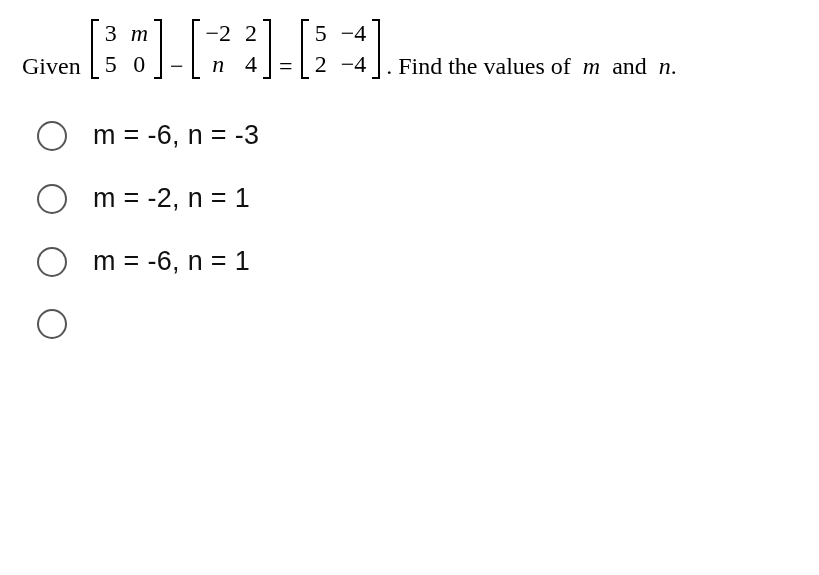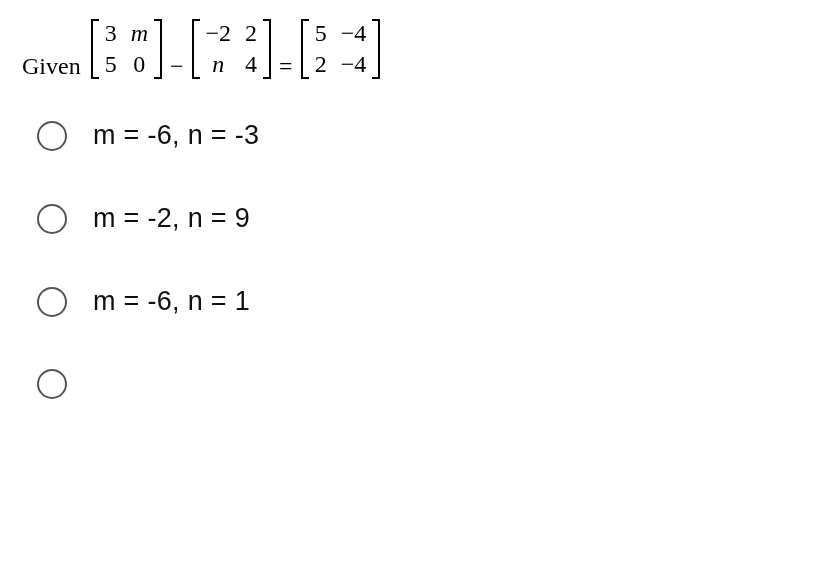--- a/index.html
+++ b/index.html
@@ -67,21 +67,21 @@
     .matrix-cells .it {
       font-style: italic;
     }
     .op {
       margin: 0 6px;
       font-size: 24px;
     }
     .options {
       display: flex;
       flex-direction: column;
-      gap: 52px;
+      gap: 32px;
       margin-left: 15px;
       margin-top: 20px;
     }
     .option {
       display: flex;
       align-items: center;
       gap: 26px;
     }
     .radio {
       width: 30px;
@@ -133,30 +133,36 @@
     <span class="bracket left"></span>
     <span class="matrix-cells">
       <span>5</span>
       <span>−4</span>
       <span>2</span>
       <span>−4</span>
     </span>
     <span class="bracket right"></span>
   </span>
 
+  <span class="findtext">
+    <span>. Find the values of</span>
+    <span>&nbsp;</span><em>m</em>
+    <span>&nbsp;</span><span>and</span>
+    <span>&nbsp;</span><em>n</em><span>.</span>
+  </span>
 </div>
 
 <div class="options">
   <div class="option">
     <span class="radio"></span>
     <span class="option-label">m = -6, n = -3</span>
   </div>
   <div class="option">
     <span class="radio"></span>
-    <span class="option-label">m = -2, n = 9</span>
+    <span class="option-label">m = -2, n = 1</span>
   </div>
   <div class="option">
     <span class="radio"></span>
     <span class="option-label">m = -6, n = 1</span>
   </div>
   <div class="option">
     <span class="radio"></span>
   </div>
 </div>
 

